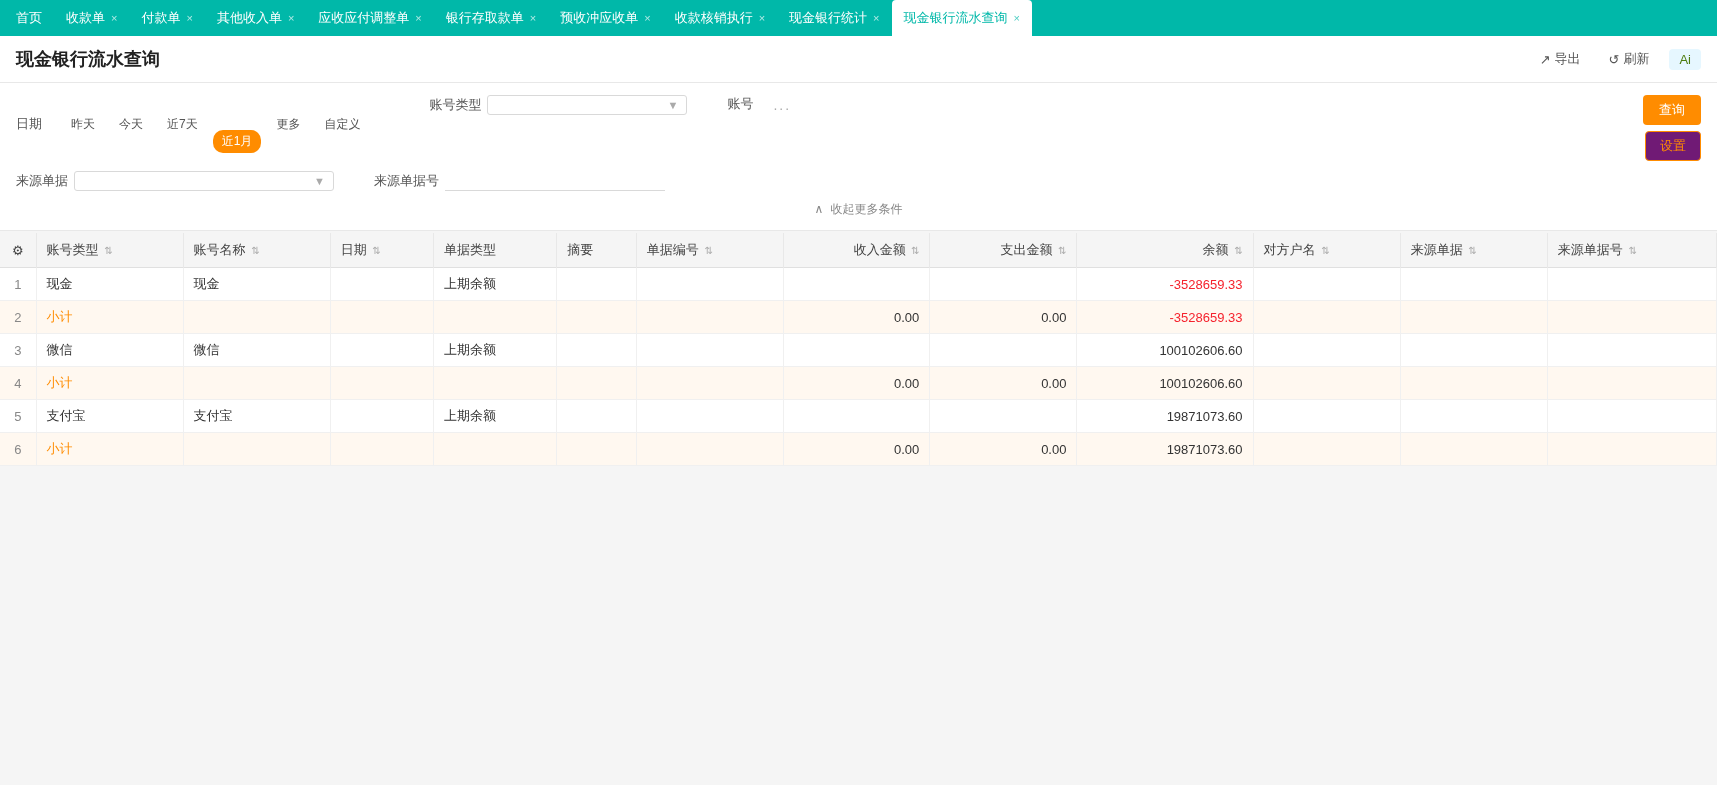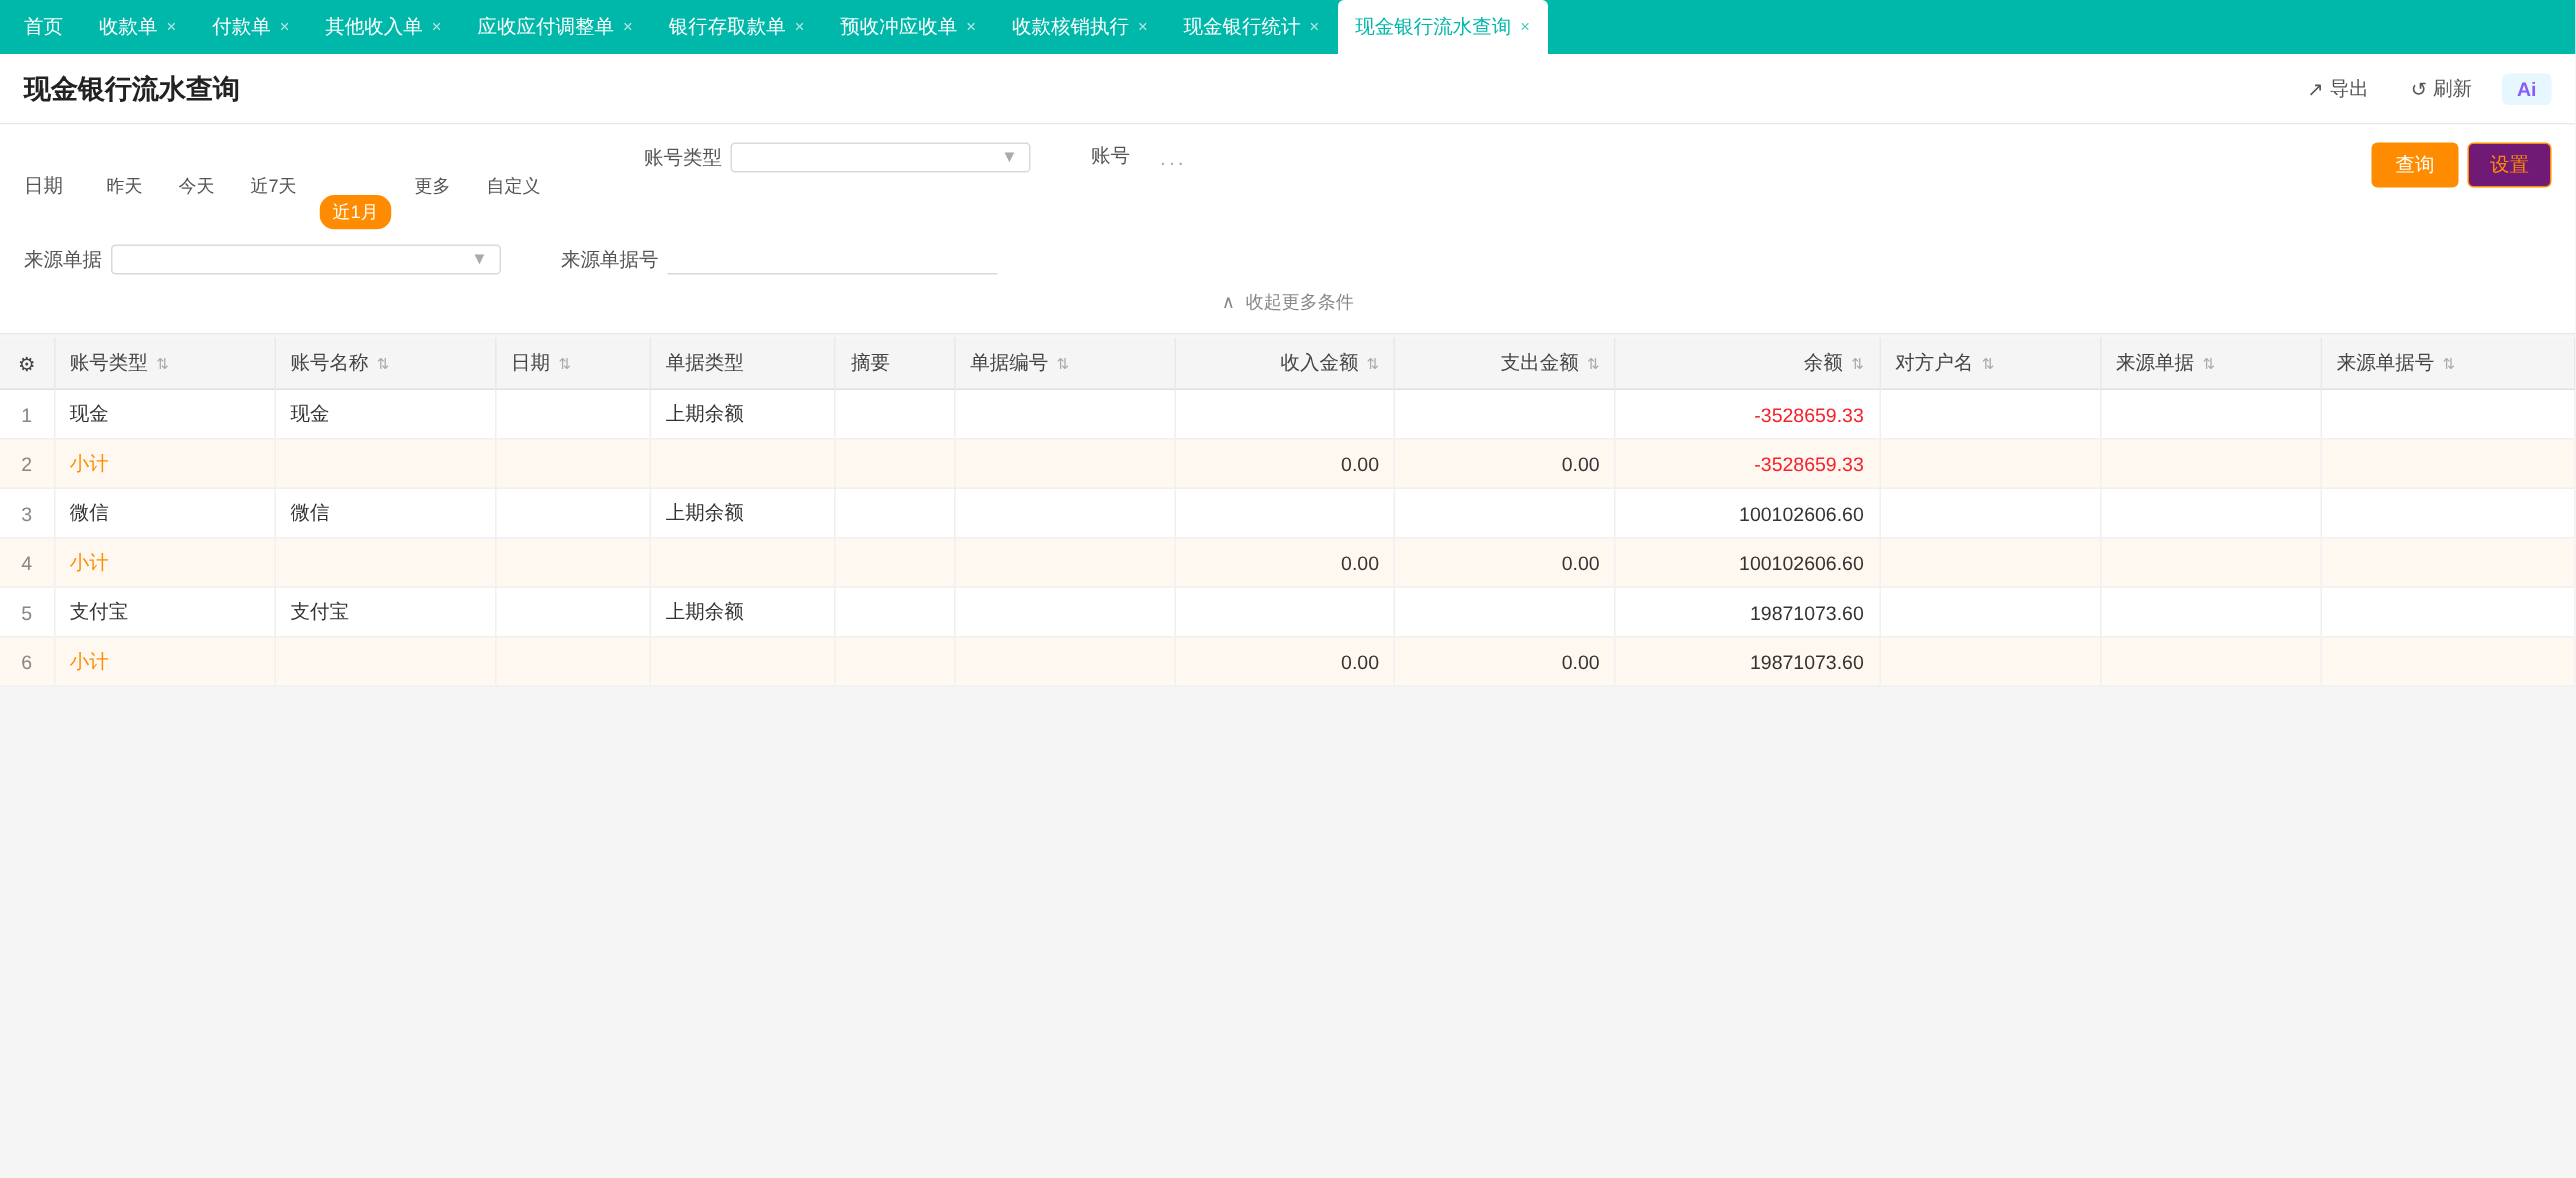--- a/index.html
+++ b/index.html
@@ -241,21 +241,21 @@
   <span class="page-title">现金银行流水查询</span>
   <div class="header-actions">
     <div class="header-btn">
       <span style="font-size:13px;">↗</span>
       <span>导出</span>
     </div>
     <div class="header-btn">
       <span style="font-size:13px;">↺</span>
       <span>刷新</span>
     </div>
-    <div class="header-btn" style="background:#e6f7ff;color:#8b5cf6;border-radius:4px;padding:3px 10px;font-weight:bold;">
+    <div class="header-btn" style="background:#e6f7ff;color:#4d7c0f;border-radius:4px;padding:3px 10px;font-weight:normal;">
       <span>Ai</span>
     </div>
   </div>
 </div>
 
 <div class="filter-area">
 
   <div style="display:flex; align-items:flex-start; gap:20px; margin-bottom:10px;">
 
     <div style="display:flex; flex-direction:column; gap:4px;">
@@ -278,21 +278,21 @@
         <span class="placeholder"></span>
         <span style="color:#aaa;font-size:11px;">▼</span>
       </div>
     </div>
 
     <div style="display:flex; align-items:flex-end; gap:6px; margin-left:20px;">
       <span class="filter-label">账号</span>
       <span class="ellipsis-btn">...</span>
     </div>
 
-    <div style="margin-left:auto; display:flex; flex-direction:row; gap:6px; align-items:flex-end;">
+    <div style="margin-left:auto; display:flex; flex-direction:column; gap:6px; align-items:flex-end;">
       <button class="btn-query">查询</button>
       <button class="btn-setting">设置</button>
     </div>
   </div>
 
   <div style="display:flex; align-items:center; gap:20px; margin-bottom:6px;">
     <div style="display:flex; align-items:center; gap:6px;">
       <span class="filter-label">来源单据</span>
       <div class="filter-select" style="min-width:260px;">
         <span class="placeholder"></span>

